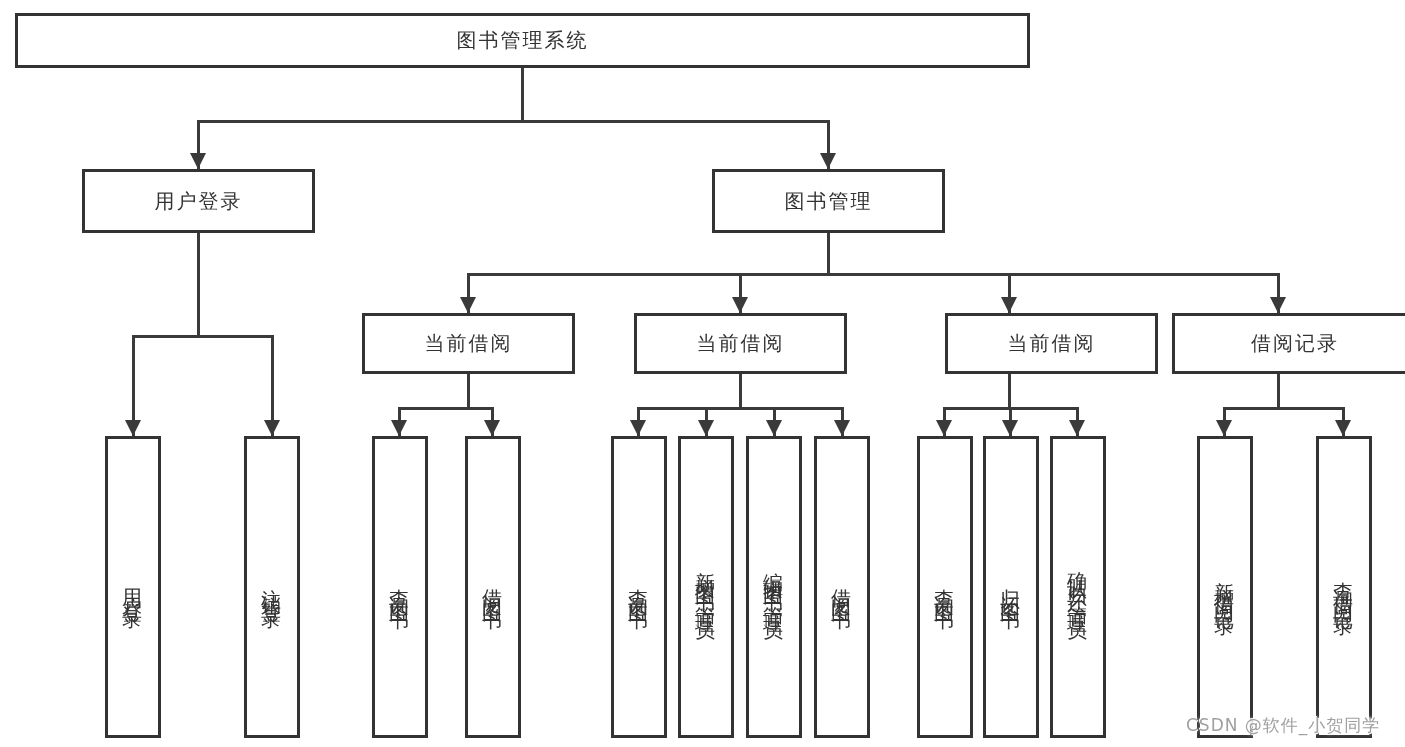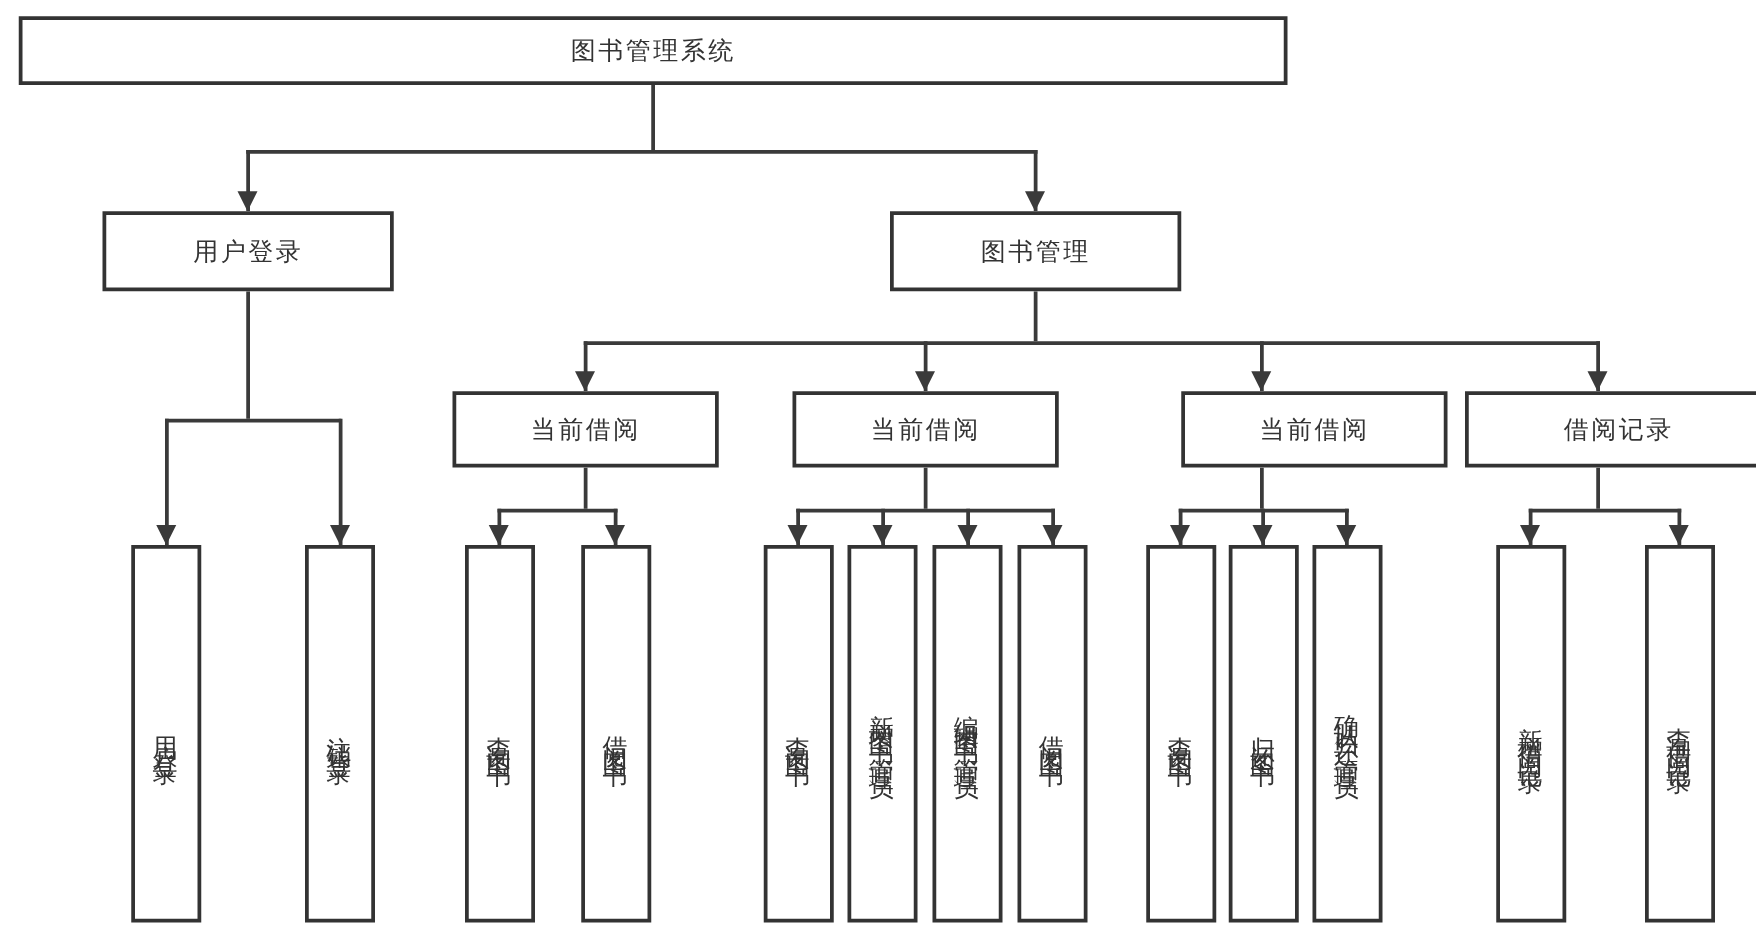--- a/index.html
+++ b/index.html
@@ -179,14 +179,15 @@
     <span class="vtext">确认归还（管理员）</span>
   </div>
 
   <div class="leaf" style="left:1197px;">
     <span class="vtext">新增借阅记录</span>
   </div>
   <div class="leaf" style="left:1316px;">
     <span class="vtext">查询借阅记录</span>
   </div>
 
+  <div class="watermark">CSDN @软件_小贺同学</div>
 
 </div>
 
 </body></html>

